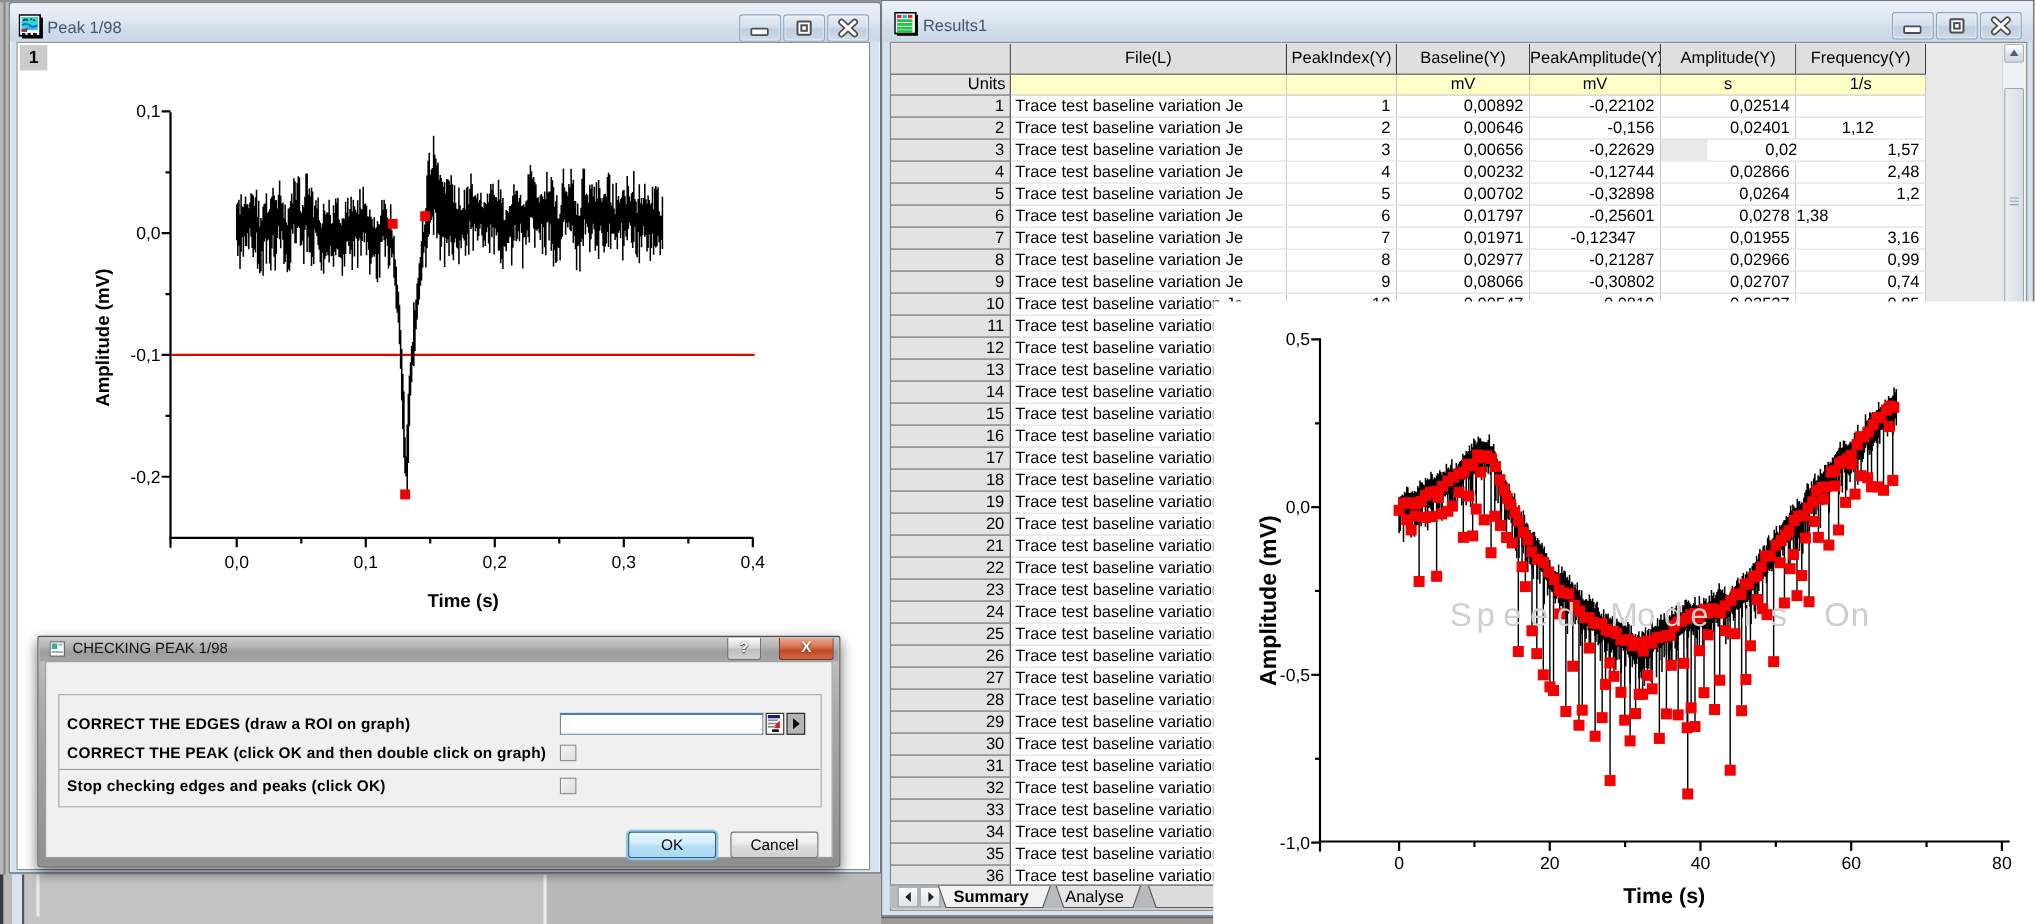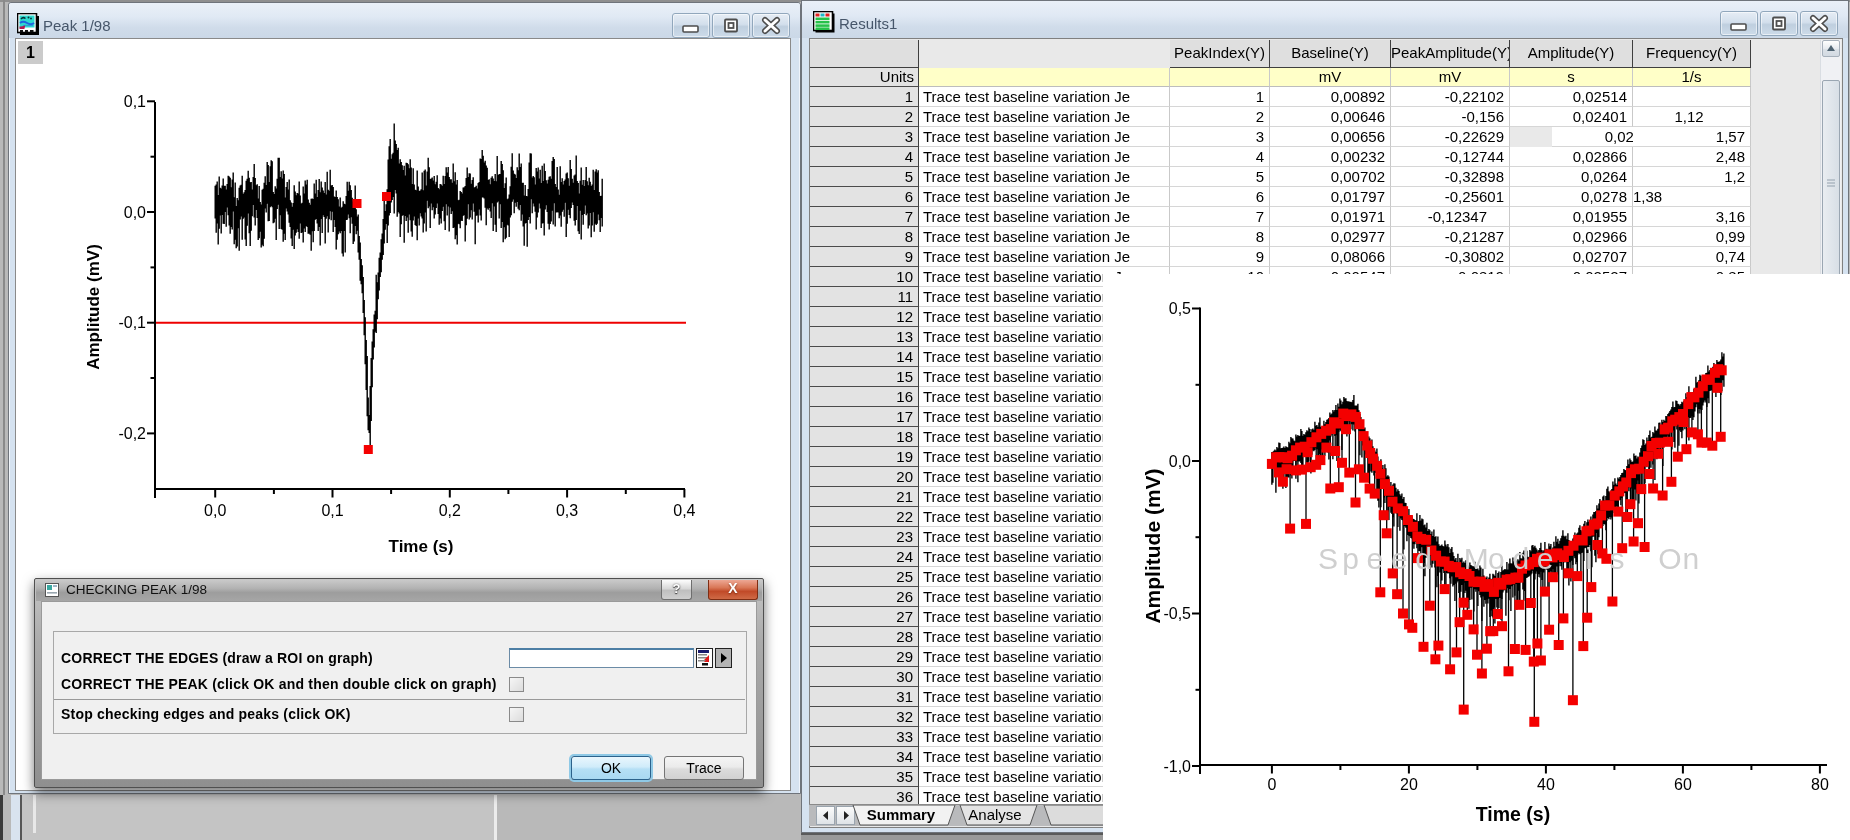--- a/index.html
+++ b/index.html
@@ -103,20 +103,21 @@
         <rect x="15.5" y="9" width="5" height="5" fill="#fff" stroke="#4e4e4e" stroke-width="1.8"></rect>
       </svg></div>
     <div style="position:absolute;top:10px;width:36px;height:23px;border:1px solid #91a7bc;border-radius:3px;background:linear-gradient(180deg,#e6edf5 0%,#d3dfec 45%,#bfcfdf 55%,#cddbe9 100%);box-shadow:inset 0 0 0 1px rgba(255,255,255,.55);left:998px"><svg width="36" height="23">
         <path d="M12 6 L24 17 M24 6 L12 17" stroke="#4e4e4e" stroke-width="6" stroke-linecap="round"></path>
         <path d="M12 6 L24 17 M24 6 L12 17" stroke="#fff" stroke-width="3" stroke-linecap="round"></path>
       </svg></div>
     <div style="left:7px;top:37px;width:1034px;height:790px;background:#e9e9e9;border:1px solid #808080;overflow:hidden;box-sizing:border-box"></div>
   </div>
 <div style="position:absolute;left:810px;top:40px;width:941px;height:764px;font-size:15px;color:#000;overflow:hidden">
     <div style="position:absolute;left:0px;top:0;width:109px;height:28px;background:#dfdfdf;border-right:1px solid #3f3f3f;border-bottom:1px solid #3f3f3f;box-sizing:border-box;text-align:center;line-height:26px;overflow:hidden;white-space:nowrap"></div>
+    <div style="position:absolute;left:109px;top:0;width:251px;height:28px;background:#dfdfdf;border-right:1px solid #3f3f3f;border-bottom:1px solid #3f3f3f;box-sizing:border-box;text-align:center;line-height:26px;overflow:hidden;white-space:nowrap">File(L)</div>
     <div style="position:absolute;left:360px;top:0;width:100px;height:28px;background:#dfdfdf;border-right:1px solid #3f3f3f;border-bottom:1px solid #3f3f3f;box-sizing:border-box;text-align:center;line-height:26px;overflow:hidden;white-space:nowrap">PeakIndex(Y)</div>
     <div style="position:absolute;left:460px;top:0;width:121px;height:28px;background:#dfdfdf;border-right:1px solid #3f3f3f;border-bottom:1px solid #3f3f3f;box-sizing:border-box;text-align:center;line-height:26px;overflow:hidden;white-space:nowrap">Baseline(Y)</div>
     <div style="position:absolute;left:581px;top:0;width:119px;height:28px;background:#dfdfdf;border-right:1px solid #3f3f3f;border-bottom:1px solid #3f3f3f;box-sizing:border-box;text-align:center;line-height:26px;overflow:hidden;white-space:nowrap">PeakAmplitude(Y)</div>
     <div style="position:absolute;left:700px;top:0;width:123px;height:28px;background:#dfdfdf;border-right:1px solid #3f3f3f;border-bottom:1px solid #3f3f3f;box-sizing:border-box;text-align:center;line-height:26px;overflow:hidden;white-space:nowrap">Amplitude(Y)</div>
     <div style="position:absolute;left:823px;top:0;width:118px;height:28px;background:#dfdfdf;border-right:1px solid #3f3f3f;border-bottom:1px solid #3f3f3f;box-sizing:border-box;text-align:center;line-height:26px;overflow:hidden;white-space:nowrap">Frequency(Y)</div>
     <div style="position:absolute;left:0px;top:28px;width:109px;height:19px;background:#e3e3e3;border-right:1px solid #3f3f3f;border-bottom:1px solid #4b4b4b;box-sizing:border-box;padding-right:4px;text-align:right;line-height:18px;overflow:hidden;white-space:nowrap">Units</div>
     <div style="position:absolute;left:109px;top:28px;width:251px;height:19px;background:#ffffc8;border-right:1px solid #c9c9c9;border-bottom:1px solid #bdbdbd;box-sizing:border-box;text-align:center;line-height:18px;overflow:hidden;white-space:nowrap"></div>
     <div style="position:absolute;left:360px;top:28px;width:100px;height:19px;background:#ffffc8;border-right:1px solid #c9c9c9;border-bottom:1px solid #bdbdbd;box-sizing:border-box;text-align:center;line-height:18px;overflow:hidden;white-space:nowrap"></div>
     <div style="position:absolute;left:460px;top:28px;width:121px;height:19px;background:#ffffc8;border-right:1px solid #c9c9c9;border-bottom:1px solid #bdbdbd;box-sizing:border-box;text-align:center;line-height:18px;overflow:hidden;white-space:nowrap">mV</div>
     <div style="position:absolute;left:581px;top:28px;width:119px;height:19px;background:#ffffc8;border-right:1px solid #c9c9c9;border-bottom:1px solid #bdbdbd;box-sizing:border-box;text-align:center;line-height:18px;overflow:hidden;white-space:nowrap">mV</div>
@@ -786,13 +787,13 @@
         <rect x="1" y="11" width="9" height="1.5" fill="#888"></rect>
         <rect x="5" y="14" width="6" height="2.5" fill="#111"></rect>
         <path d="M12 6 L7 11 L9 11 L7 13 L12 13 Z" fill="#e01818"></path>
       </svg></div>
     <div style="position:absolute;left:680px;top:69px;width:17px;height:20px;background:#b4b4b4;border:1px solid #222;box-sizing:border-box"><svg width="15" height="18">
         <path d="M5 4 L11 9 L5 14 Z" fill="#000"></path>
       </svg></div>
     <div style="position:absolute;left:474px;width:15px;height:15px;background:linear-gradient(135deg,#f6f6f6,#dcdcdc);border:1px solid #8a8a8a;box-sizing:border-box;top:98px"></div>
     <div style="position:absolute;left:474px;width:15px;height:15px;background:linear-gradient(135deg,#f6f6f6,#dcdcdc);border:1px solid #8a8a8a;box-sizing:border-box;top:128px"></div>
     <div style="position:absolute;left:536px;top:177px;width:80px;height:24px;background:linear-gradient(180deg,#e9f6fd,#d0ecfa 45%,#b5dff5 55%,#a9d9f2);border:1px solid #2c628b;border-radius:3px;box-shadow:0 0 0 2px #8fc9e6;text-align:center;font-size:14px;line-height:22px;color:#000;box-sizing:border-box">OK</div>
-    <div style="position:absolute;left:629px;top:177px;width:80px;height:24px;background:linear-gradient(180deg,#f5f5f5,#ebebeb 45%,#dcdcdc 55%,#d1d1d1);border:1px solid #757575;border-radius:3px;text-align:center;font-size:14px;line-height:22px;color:#000;box-sizing:border-box">Trace</div>
+    <div style="position:absolute;left:629px;top:177px;width:80px;height:24px;background:linear-gradient(180deg,#f5f5f5,#ebebeb 45%,#dcdcdc 55%,#d1d1d1);border:1px solid #757575;border-radius:3px;text-align:center;font-size:14px;line-height:22px;color:#000;box-sizing:border-box">Cancel</div>
   </div>
 </body></html>

